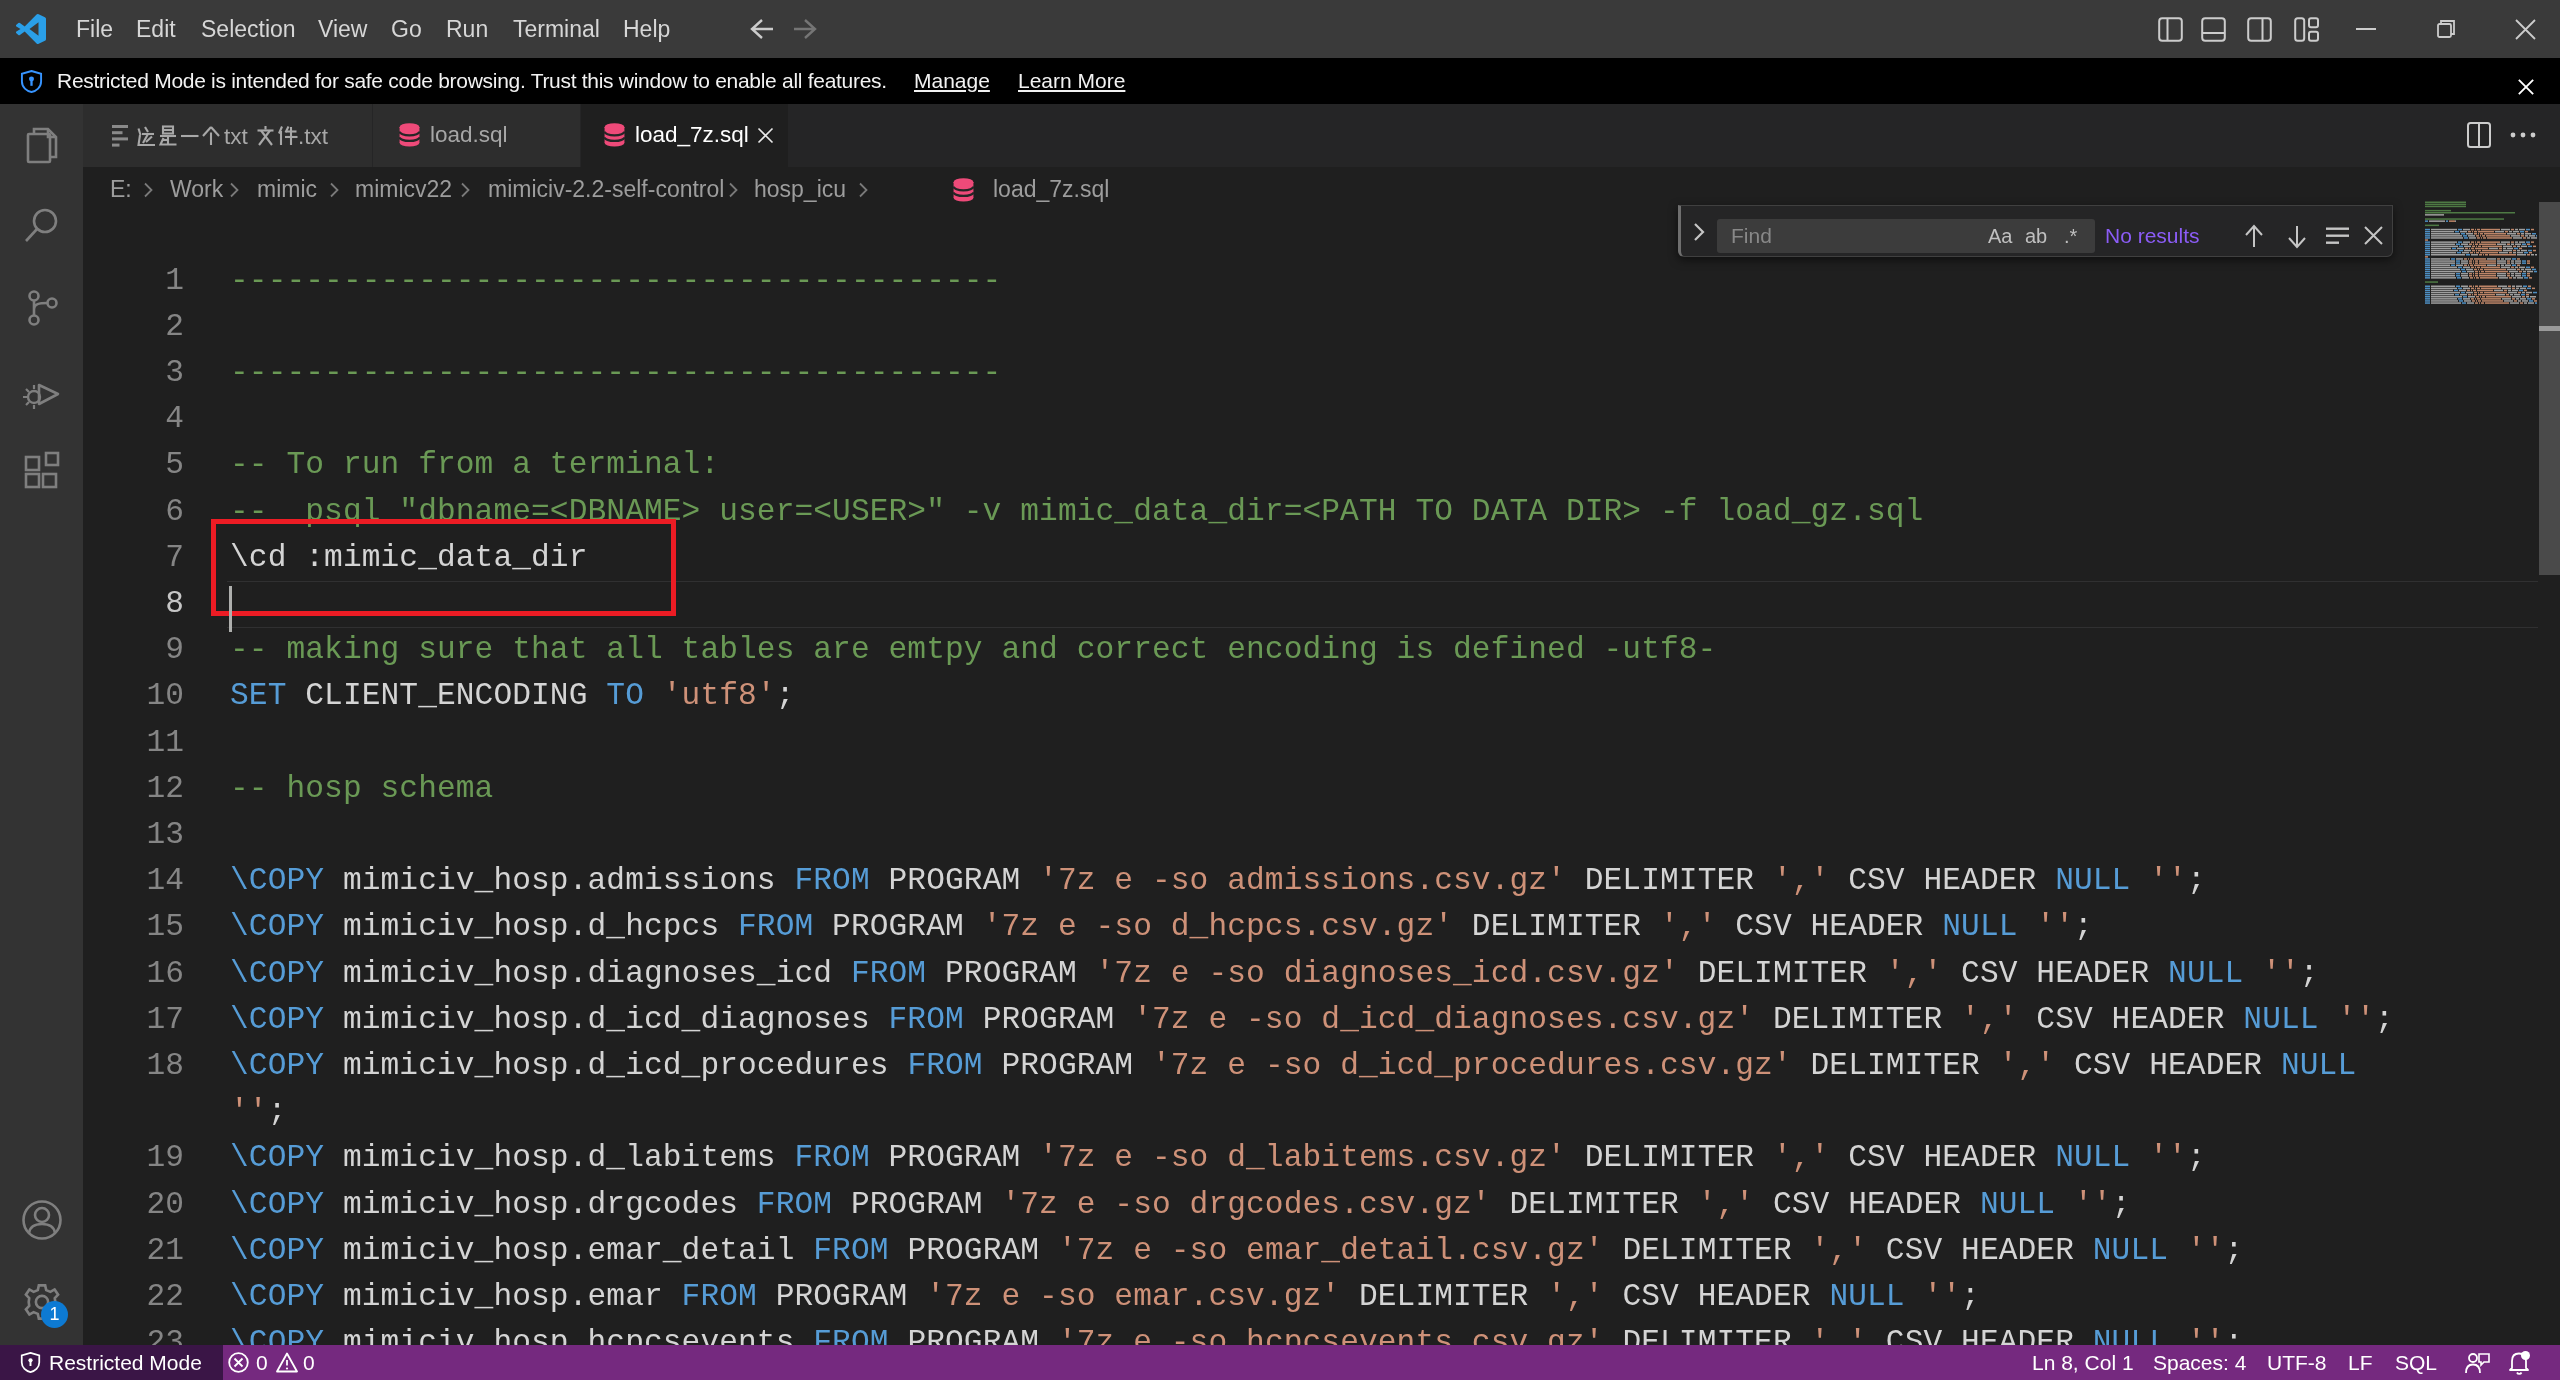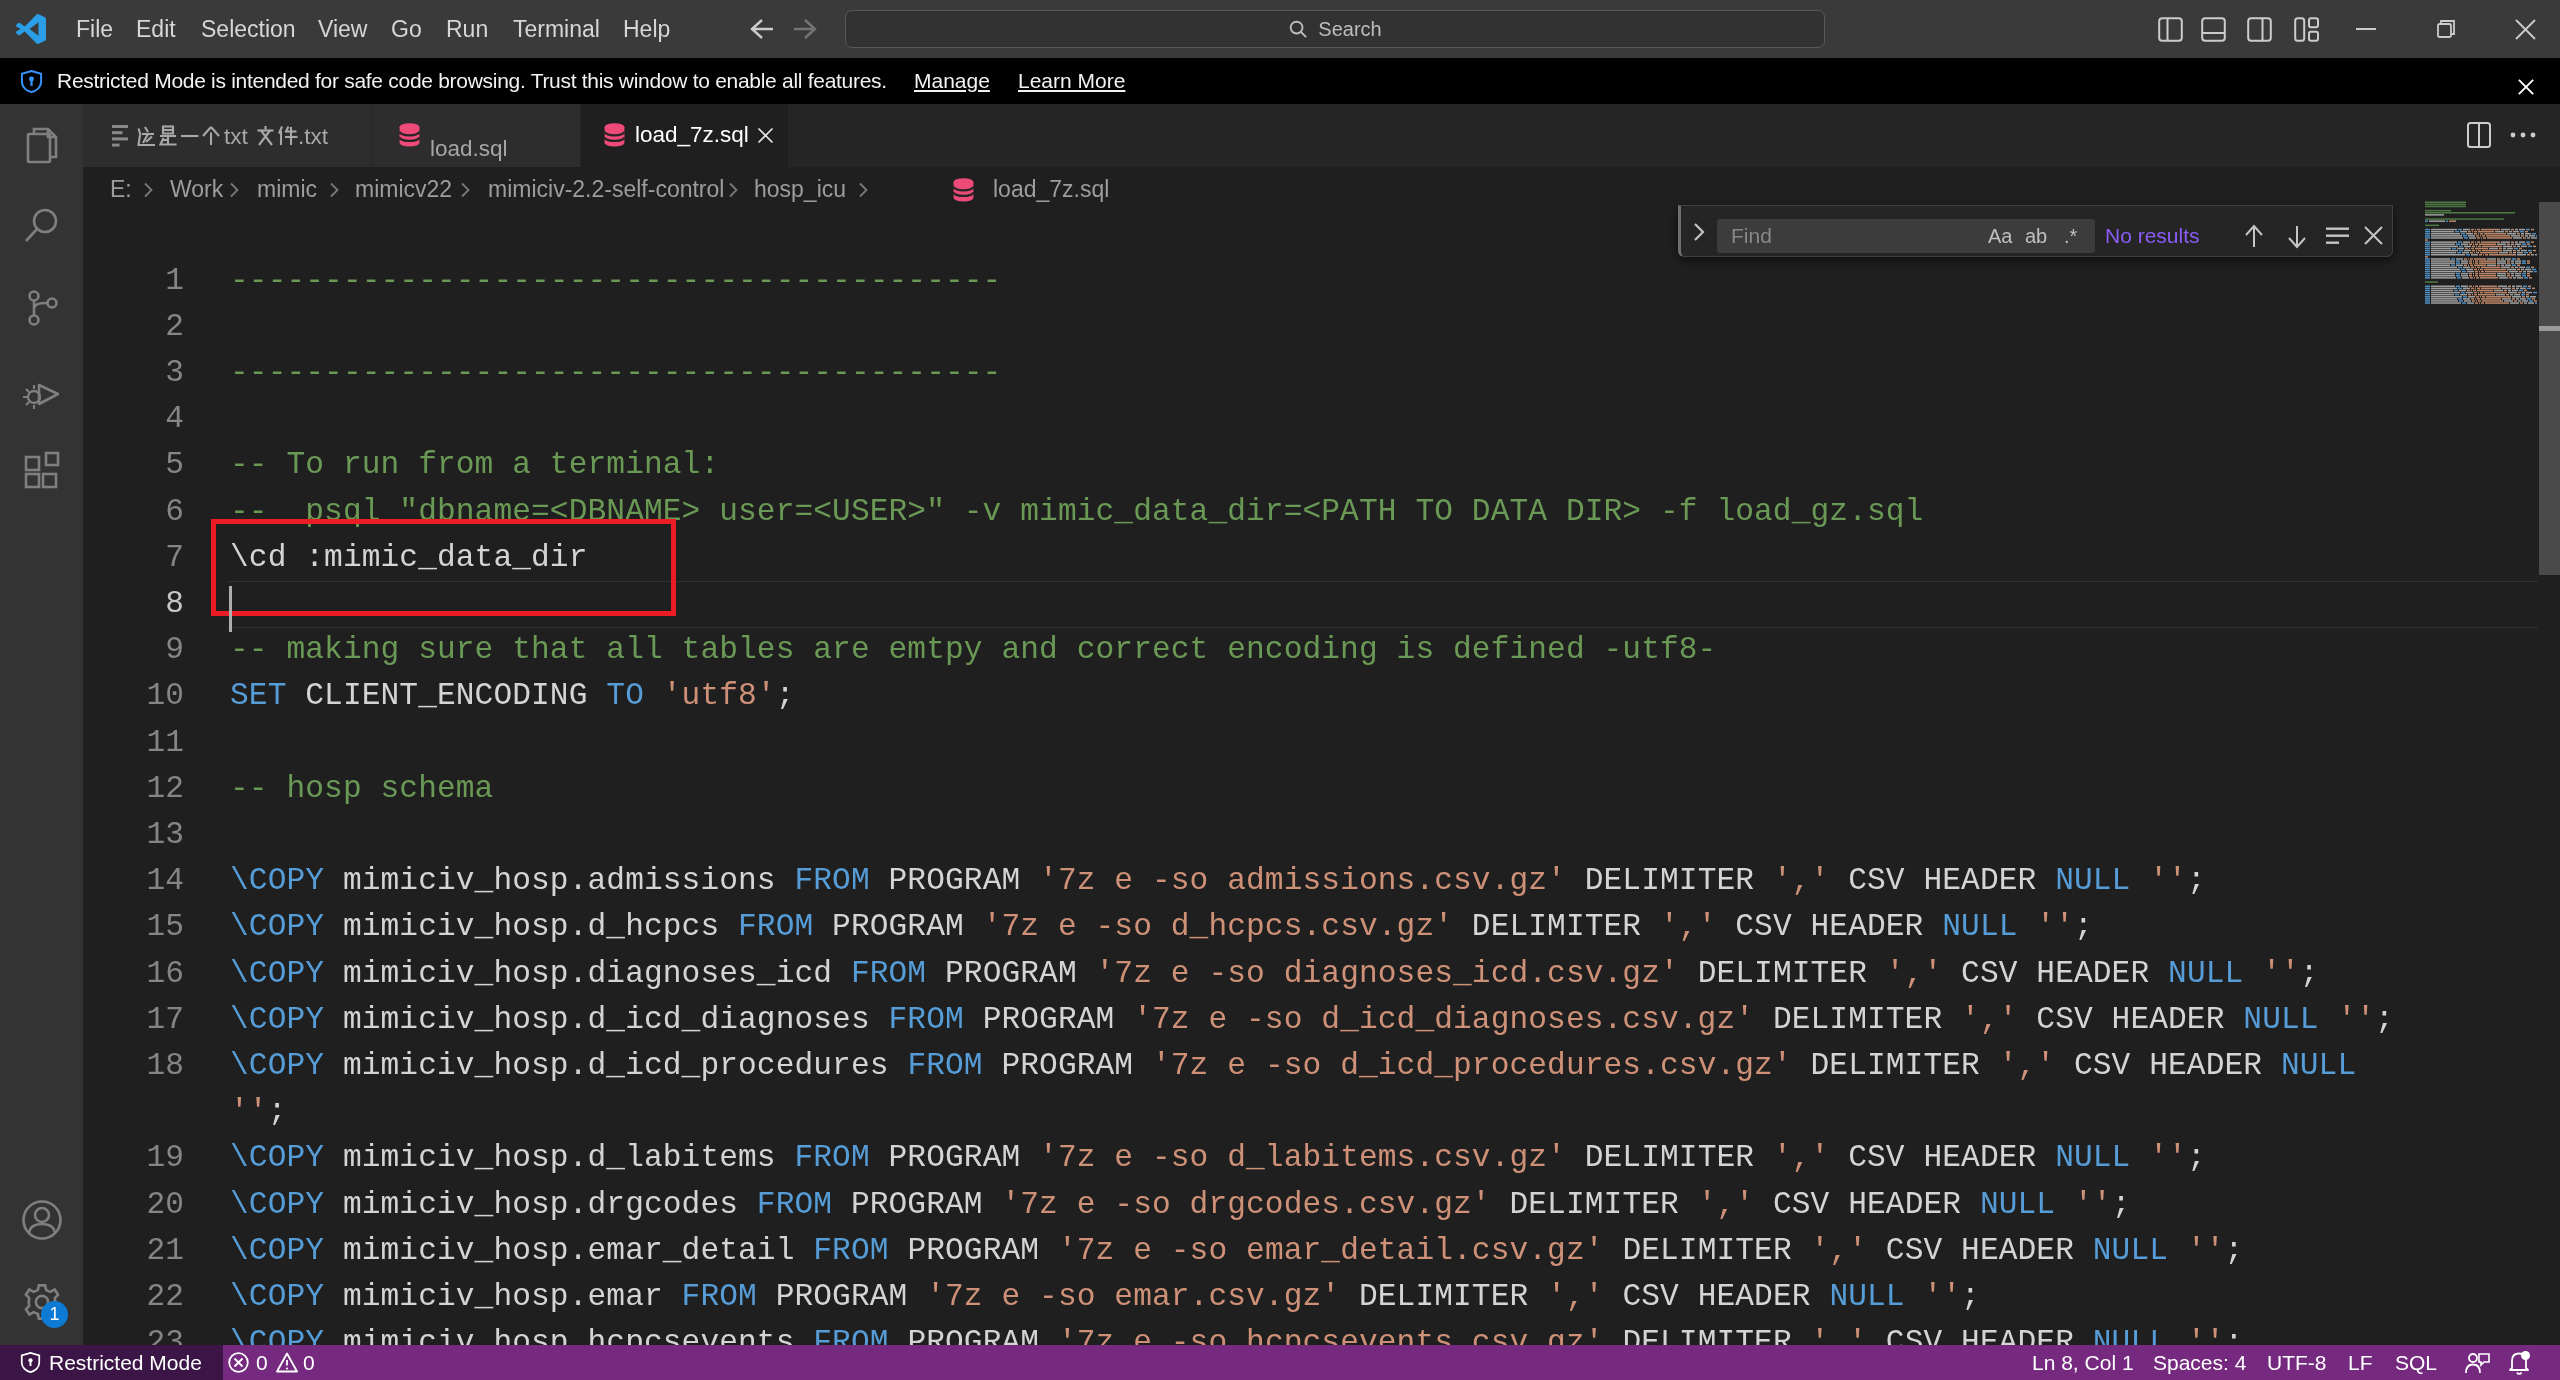--- a/index.html
+++ b/index.html
@@ -52,25 +52,20 @@
  <span class="menu" style="left:391px">Go</span>
  <span class="menu" style="left:446px">Run</span>
  <span class="menu" style="left:513px">Terminal</span>
  <span class="menu" style="left:623px">Help</span>
  <svg class="abs" style="left:748px;top:17px" width="26" height="24" viewBox="0 0 26 24">
   <path d="M14 3 L4 12 L14 21 M4 12 L25 12" stroke="#cccccc" stroke-width="2.4" fill="none"></path>
  </svg>
  <svg class="abs" style="left:793px;top:17px" width="26" height="24" viewBox="0 0 26 24">
   <path d="M12 3 L22 12 L12 21 M22 12 L1 12" stroke="#757575" stroke-width="2.4" fill="none"></path>
  </svg>
- <div id="cmdcenter">
-   <svg style="display:inline-block;vertical-align:-4px;margin-right:9px" width="21" height="21" viewBox="0 0 22 22">
-    <circle cx="9" cy="9" r="6.2" stroke="#bdbdbd" stroke-width="2" fill="none"></circle>
-    <path d="M13.5 13.5 L19 19" stroke="#bdbdbd" stroke-width="2"></path>
-   </svg>Search</div>
  <svg class="abs" style="left:2158px;top:17px" width="25" height="25" viewBox="0 0 25 25">
   <rect x="1.2" y="1.2" width="22.6" height="22.6" rx="3" stroke="#cccccc" stroke-width="2" fill="none"></rect>
   <path d="M9.5 1.2 L9.5 23.8" stroke="#cccccc" stroke-width="2"></path>
  </svg>
  <svg class="abs" style="left:2201px;top:17px" width="25" height="25" viewBox="0 0 25 25">
   <rect x="1.2" y="1.2" width="22.6" height="22.6" rx="3" stroke="#cccccc" stroke-width="2" fill="none"></rect>
   <path d="M1.2 16 L23.8 16" stroke="#cccccc" stroke-width="2"></path>
  </svg>
  <svg class="abs" style="left:2247px;top:17px" width="25" height="25" viewBox="0 0 25 25">
   <rect x="1.2" y="1.2" width="22.6" height="22.6" rx="3" stroke="#cccccc" stroke-width="2" fill="none"></rect>
@@ -149,21 +144,21 @@
       </svg>
  </div>
  <div class="tab" style="left:290px;width:207px">
   <svg class="abs" style="left:26px;top:19px" width="21" height="24" viewBox="0 0 20 23">
         <ellipse cx="10" cy="4" rx="9.5" ry="3.8" fill="#ee4a79"></ellipse>
         <rect x="0.5" y="4" width="19" height="15" fill="#ee4a79"></rect>
         <ellipse cx="10" cy="19" rx="9.5" ry="3.6" fill="#ee4a79"></ellipse>
         <path d="M0.5 8.2 A 9.5 3.6 0 0 0 19.5 8.2" stroke="#252526" stroke-width="2.2" fill="none"></path>
         <path d="M0.5 13.6 A 9.5 3.6 0 0 0 19.5 13.6" stroke="#252526" stroke-width="2.2" fill="none"></path>
       </svg>
-  <span class="abs" style="left:57px;top:14px;line-height:62px">load.sql</span>
+  <span class="abs" style="left:57px;top:0;line-height:62px">load.sql</span>
  </div>
  <div class="tab active" style="left:498px;width:207px">
   <svg class="abs" style="left:23px;top:19px" width="21" height="24" viewBox="0 0 20 23">
         <ellipse cx="10" cy="4" rx="9.5" ry="3.8" fill="#ee4a79"></ellipse>
         <rect x="0.5" y="4" width="19" height="15" fill="#ee4a79"></rect>
         <ellipse cx="10" cy="19" rx="9.5" ry="3.6" fill="#ee4a79"></ellipse>
         <path d="M0.5 8.2 A 9.5 3.6 0 0 0 19.5 8.2" stroke="#252526" stroke-width="2.2" fill="none"></path>
         <path d="M0.5 13.6 A 9.5 3.6 0 0 0 19.5 13.6" stroke="#252526" stroke-width="2.2" fill="none"></path>
       </svg>
   <span class="abs" style="left:54px;top:0;line-height:62px">load_7z.sql</span>

